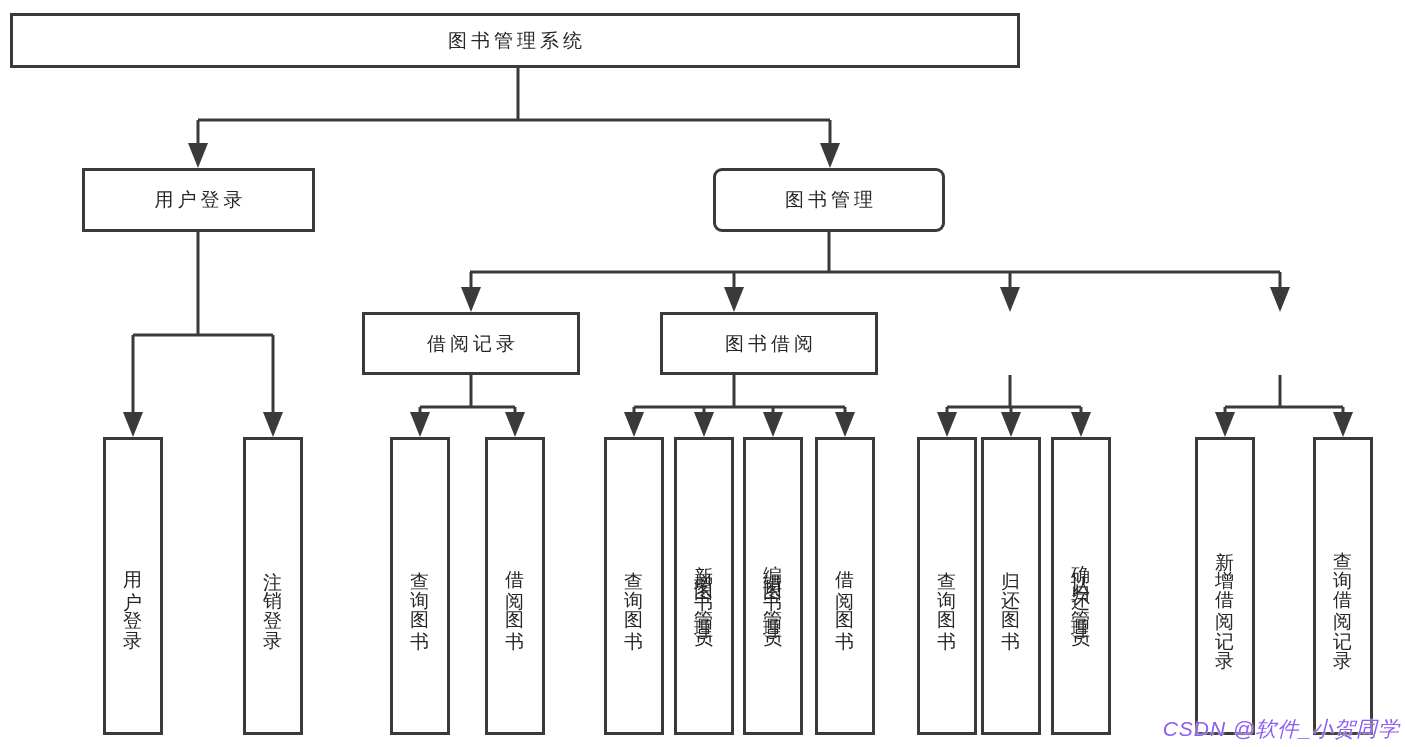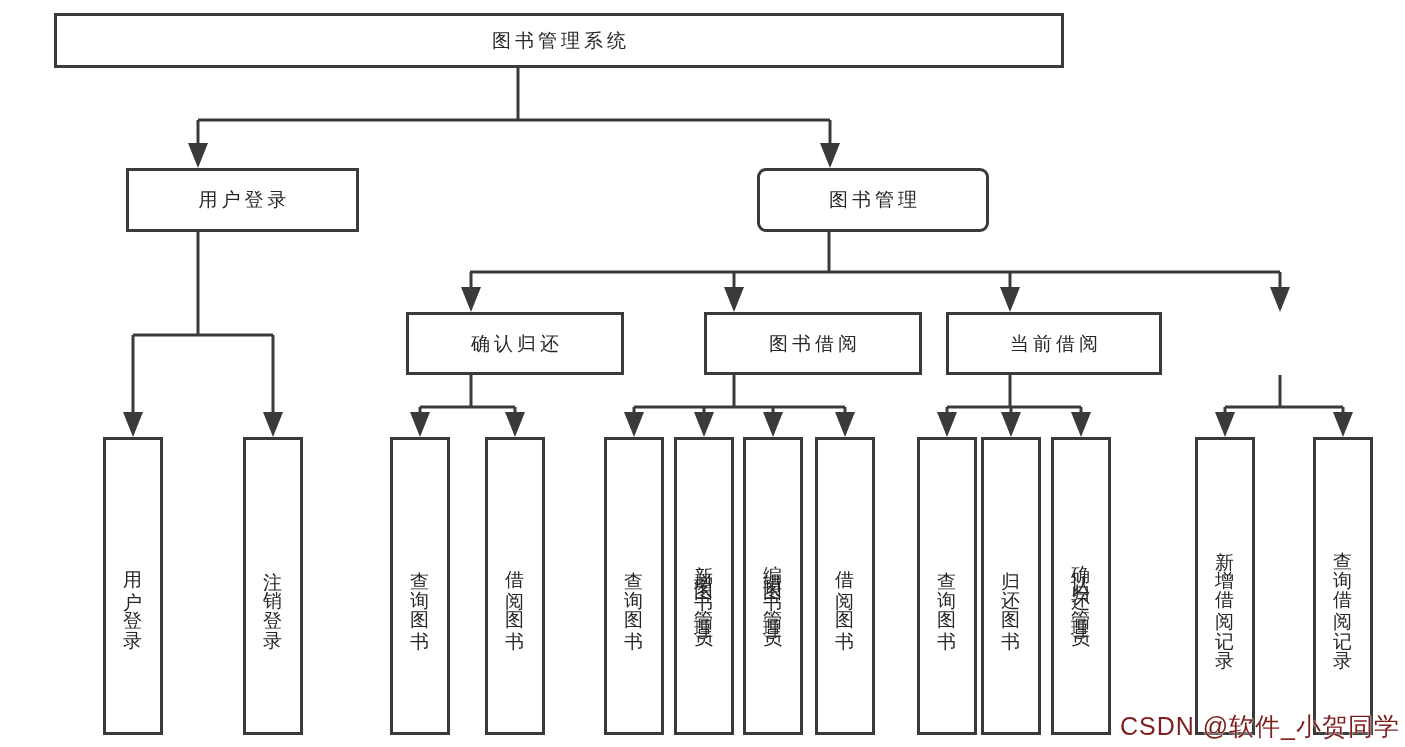--- a/index.html
+++ b/index.html
@@ -21,21 +21,20 @@
   .node{
     position:absolute;
     box-sizing:border-box;
     border:3px solid var(--line);
     background:#fff;
     display:flex;align-items:center;justify-content:center;
     font-size:19px;
     letter-spacing:4px;
     text-indent:4px; 
     white-space:nowrap;
-    margin-left:44px;
   }
   .leaf{
     position:absolute;
     box-sizing:border-box;
     border:3px solid var(--line);
     background:#fff;
     top:437px;height:298px;width:60px;
     display:flex;align-items:center;justify-content:center;
   }
   .vlabel{
@@ -46,24 +45,25 @@
     letter-spacing:20px;
     margin-bottom:-20px; 
   }
   .leaf.tight .vlabel{
     letter-spacing:9px;
     margin-bottom:-9px;
   }
   .watermark{
     position:absolute;
     right:5px;bottom:4px;
-    font-size:25px;
+    font-size:21px;
     letter-spacing:1px;
-    color:#7f1d1d;
+    color:#8b5cf6;
     text-shadow:0 0 3px #fff, 0 0 1px #fff;
+    font-style:italic;
   }
 </style>
 </head>
 <body>
 
 <div class="stage">
 
   <svg class="connectors" viewBox="0 0 1405 747" xmlns="http://www.w3.org/2000/svg">
       <line x1="518" y1="68" x2="518" y2="120" stroke="#3a3a3a" stroke-width="3"></line>
       <line x1="198" y1="120" x2="830" y2="120" stroke="#3a3a3a" stroke-width="3"></line>
@@ -124,27 +124,24 @@
   </div>
 
   <div class="node" style="left:82px;top:168px;width:233px;height:64px;">
     <span>用户登录</span>
   </div>
   <div class="node" style="left:713px;top:168px;width:232px;height:64px;border-radius:9px;">
     <span>图书管理</span>
   </div>
 
   <div class="node" style="left:362px;top:312px;width:218px;height:63px;">
-    <span>确认归还</span>
+    <span>借阅记录</span>
   </div>
   <div class="node" style="left:660px;top:312px;width:218px;height:63px;">
     <span>图书借阅</span>
-  </div>
-  <div class="node" style="left:902px;top:312px;width:216px;height:63px;">
-    <span>当前借阅</span>
   </div>
 
   <div class="leaf" style="left:103px;">
     <span class="vlabel">用户登录</span>
   </div>
   <div class="leaf" style="left:243px;">
     <span class="vlabel">注销登录</span>
   </div>
 
   <div class="leaf" style="left:390px;">

